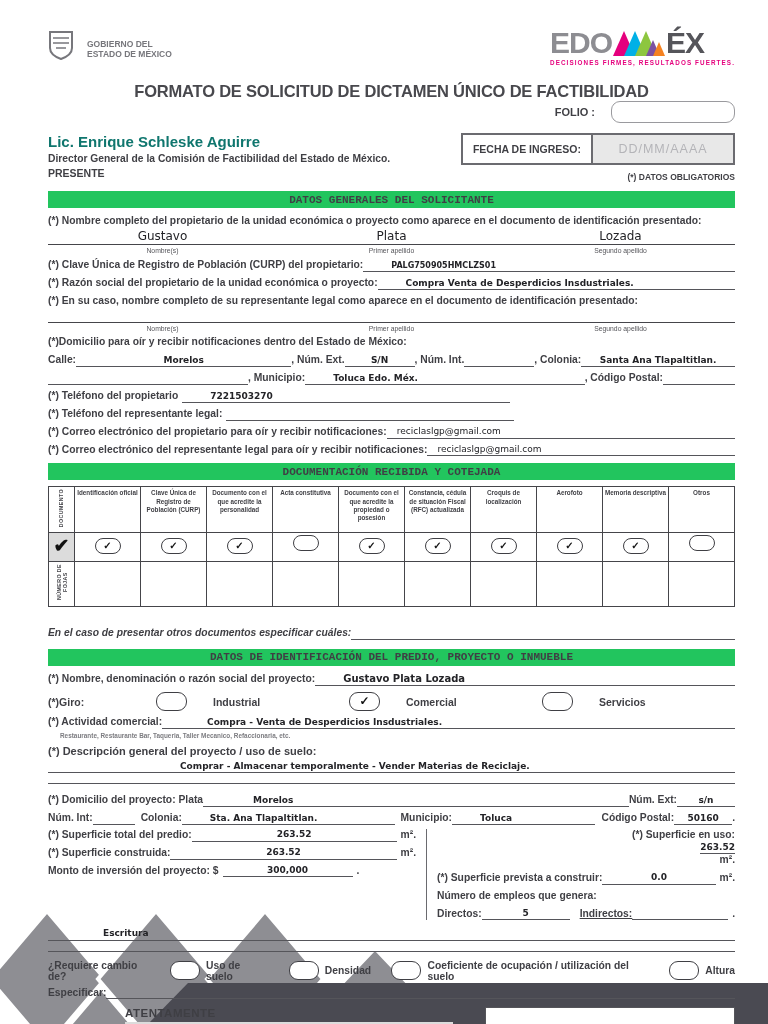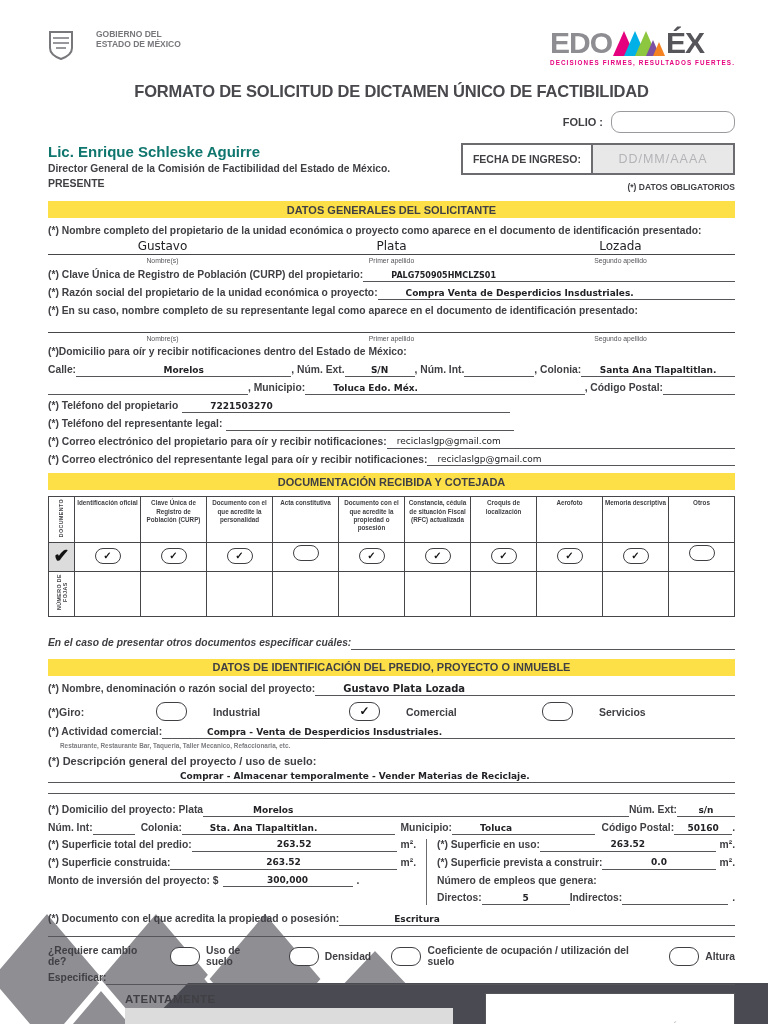--- a/index.html
+++ b/index.html
@@ -1,45 +1,45 @@
 <!DOCTYPE html>
 <html><head>
 <meta charset="utf-8">
 <style>
   html,body{margin:0;padding:0;background:#fff;}
   .page{position:relative;width:768px;height:1024px;background:#fff;overflow:hidden;
         font-family:"Liberation Sans",sans-serif;color:#3f3f44;}
   .content{position:relative;z-index:2;padding:0 33px 0 48px;}
   
   .hdr{display:flex;justify-content:space-between;align-items:flex-start;padding-top:30px;}
-  .gov{display:flex;align-items:flex-start;gap:22px;}
+  .gov{display:flex;align-items:flex-end;gap:13px;}
   .gov-txt{font-size:8.5px;font-weight:bold;color:#77777c;line-height:1.15;}
   .brand{text-align:center;}
   .brand-row{display:flex;align-items:flex-end;}
   .brand-edo,.brand-ex{font-size:30px;font-weight:bold;letter-spacing:-1px;line-height:26px;}
   .brand-edo{color:#8d8d92;}
   .brand-ex{color:#55555a;}
   .tagline{font-size:6.3px;font-weight:bold;color:#e5007d;letter-spacing:1.1px;margin-top:3px;}
   .title{margin-top:16px;text-align:center;font-size:16.5px;font-weight:bold;color:#48484d;letter-spacing:-0.2px;}
-  .folio-row{display:flex;justify-content:flex-end;align-items:center;gap:8px;margin-top:10px;text-align:right;}
+  .folio-row{display:flex;justify-content:flex-end;align-items:center;gap:16px;text-align:right;}
   .folio-lbl{font-size:11px;font-weight:bold;}
   .folio-box{width:122px;height:20px;border:1.5px solid #9a9a9e;border-radius:9px;background:#fff;}
   
   .addr-row{display:flex;justify-content:space-between;margin-top:10px;}
   .addr-name{font-size:15px;font-weight:bold;color:#0f766e;}
   .addr-pos{font-size:10.3px;font-weight:bold;margin-top:3px;}
   .addr-pres{font-size:10.5px;font-weight:bold;margin-top:3px;}
   .fecha-wrap{text-align:right;}
   .fecha-tbl{display:flex;border:2px solid #6b6b70;}
   .fecha-lbl{font-size:10.5px;font-weight:bold;padding:8px 10px;background:#fff;}
   .fecha-val{width:140px;background:#e8e8e8;border-left:2px solid #6b6b70;color:#b4b4b8;
              font-size:12.5px;letter-spacing:1px;display:flex;align-items:center;justify-content:center;}
   .oblig{font-size:8.5px;font-weight:bold;margin-top:7px;}
   
-  .secbar{background:#fde047;text-align:center;font-weight:bold;font-size:11px;padding:2.5px 0;margin-top:9px;}
+  .secbar{background:#22c55e;text-align:center;font-weight:bold;font-size:11px;padding:2.5px 0;margin-top:9px;font-family:Liberation Mono, monospace;}
   
   .row{display:flex;align-items:flex-end;margin-top:5px;font-size:10.3px;font-weight:bold;line-height:1.25;}
   .para{margin-top:6px;font-size:10.3px;font-weight:bold;text-align:justify;line-height:1.3;}
   .ul{border-bottom:1px solid #55555a;text-align:center;}
   .fill{flex:1;}
   .val{font-family:"DejaVu Sans",sans-serif;font-weight:bold;font-size:9px;color:#232327;}
   .val-left{text-align:left;padding-left:28px;}
   .cols3{display:flex;margin-top:2px;}
   .col3{flex:1;border-bottom:1.5px solid #45454a;text-align:center;font-size:12px;
         font-family:"DejaVu Sans",sans-serif;color:#232327;padding-bottom:1px;}
@@ -354,45 +354,44 @@
           <span class="ul fill val">263.52</span>
           <span class="unit">m².</span>
         </div>
         <div class="row">
           <span>Monto de inversión del proyecto: $</span>
           <span class="ul val" style="width:130px;margin-left:4px;">300,000</span>
           <span class="unit">.</span>
         </div>
       </div>
       <div class="sup-r">
-        <div class="row" style="margin-top:0;">
+        <div class="row" style="margin-top:0;flex-direction:column;">
           <span>(*) Superficie en uso:</span>
           <span class="ul fill val">263.52</span>
           <span class="unit">m².</span>
         </div>
         <div class="row">
           <span>(*) Superficie prevista a construir:</span>
           <span class="ul fill val">0.0</span>
           <span class="unit">m².</span>
         </div>
         <div class="row">
           <span>Número de empleos que genera:</span>
         </div>
         <div class="row">
           <span>Directos:</span>
           <span class="ul val" style="width:88px;">5</span>
-          <span style="">Indirectos:</span>
+          <span style="margin-left:10px;text-decoration:underline;">Indirectos:</span>
           <span class="ul fill val"></span>
           <span class="unit">.</span>
         </div>
       </div>
     </div>
 
     <div class="row" style="margin-top:8px;">
-      <span>(*)  Documento con el que acredita la propiedad o posesión:</span>
       <span class="ul fill val val-left" style="padding-left:55px;text-align:left;">Escritura</span>
     </div>
 
     <div class="hr"></div>
 
     <div class="cambio">
       <span>¿Requiere cambio de?</span>
       <span class="pill pill-lg" style="margin-left:8px;"></span>
       <span>Uso de suelo</span>
       <span class="pill pill-lg" style="margin-left:14px;"></span>

